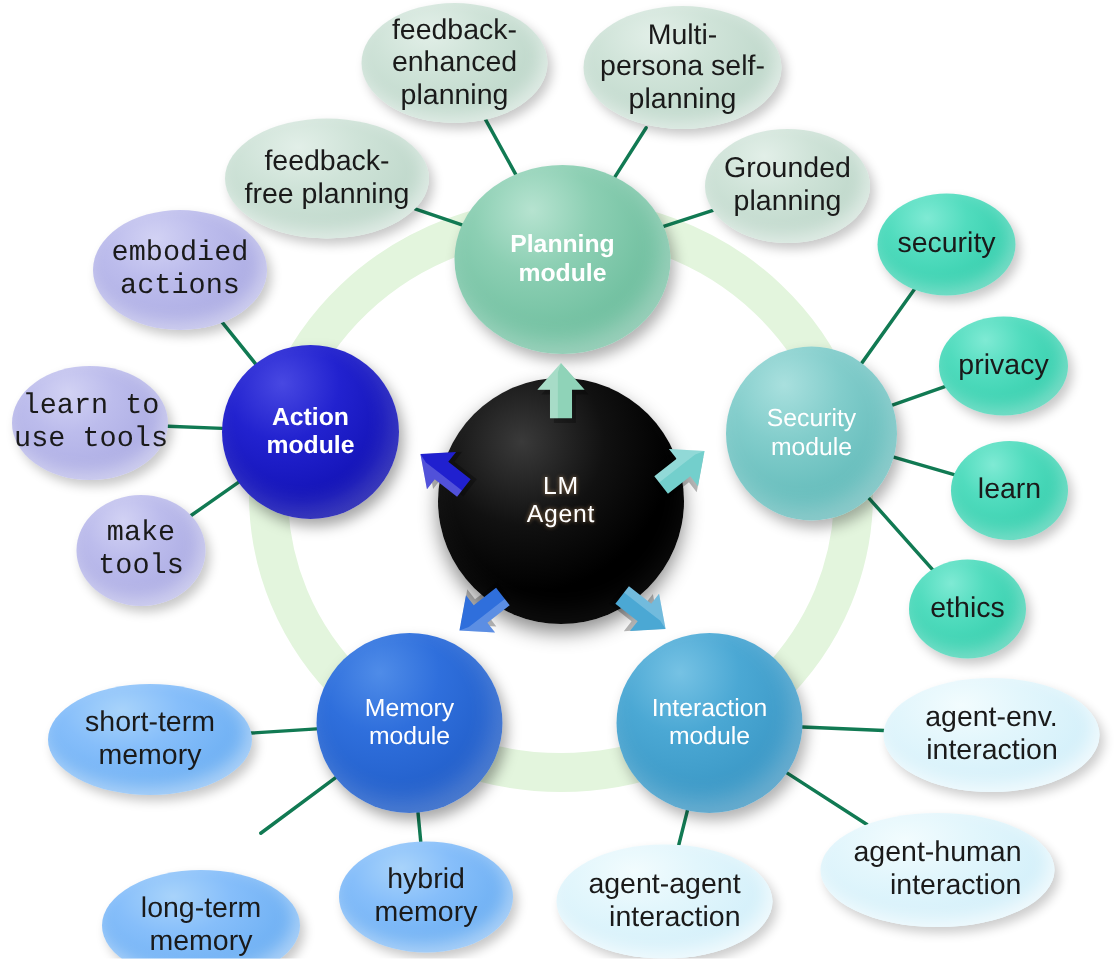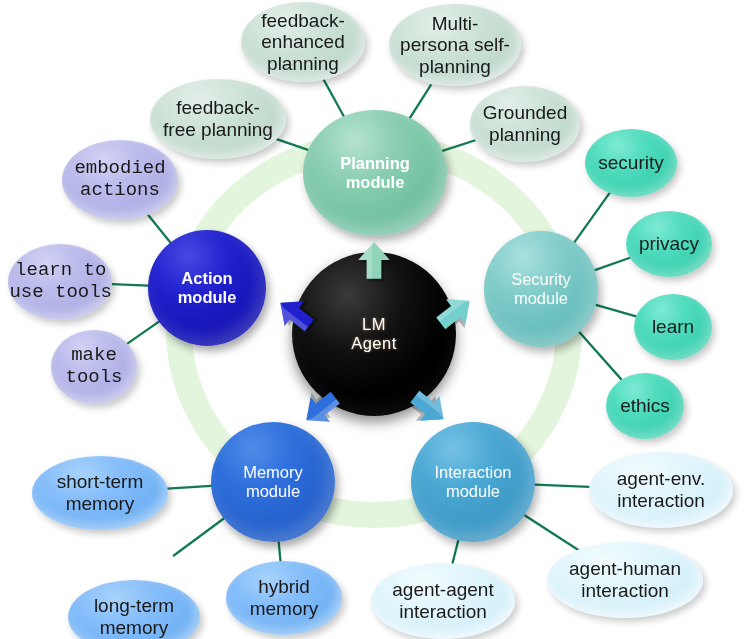--- a/index.html
+++ b/index.html
@@ -80,20 +80,21 @@
     background:radial-gradient(ellipse at 36% 24%, #7fead4 0%, #51dcbe 32%, #37cfae 70%, #2bbf9f 100%);
     box-shadow:3px 4px 7px rgba(0,0,0,.22), inset -4px -5px 11px rgba(255,255,255,.35);
   }
   .leaf.memory-leaf{
     background:radial-gradient(ellipse at 36% 24%, #a8d3fa 0%, #86befa 32%, #6eb0f3 70%, #5da4ee 100%);
     box-shadow:3px 4px 7px rgba(0,0,0,.22), inset -4px -5px 11px rgba(255,255,255,.45);
   }
   .leaf.interaction-leaf{
     background:radial-gradient(ellipse at 36% 24%, #f2fcfe 0%, #e2f6fc 32%, #d4f0fa 70%, #c6e9f6 100%);
     box-shadow:3px 4px 7px rgba(0,0,0,.20), inset -4px -5px 11px rgba(255,255,255,.7);
+    text-align:right;
   }
 </style>
 </head>
 <body>
 
 <div id="stage">
 
   <svg class="layer" id="ring" viewBox="0 0 746 639">
     <ellipse id="ring-ellipse" fill="none" cx="374" cy="330" rx="195" ry="185" stroke="#e3f5dd" stroke-width="26"></ellipse>
   </svg>

